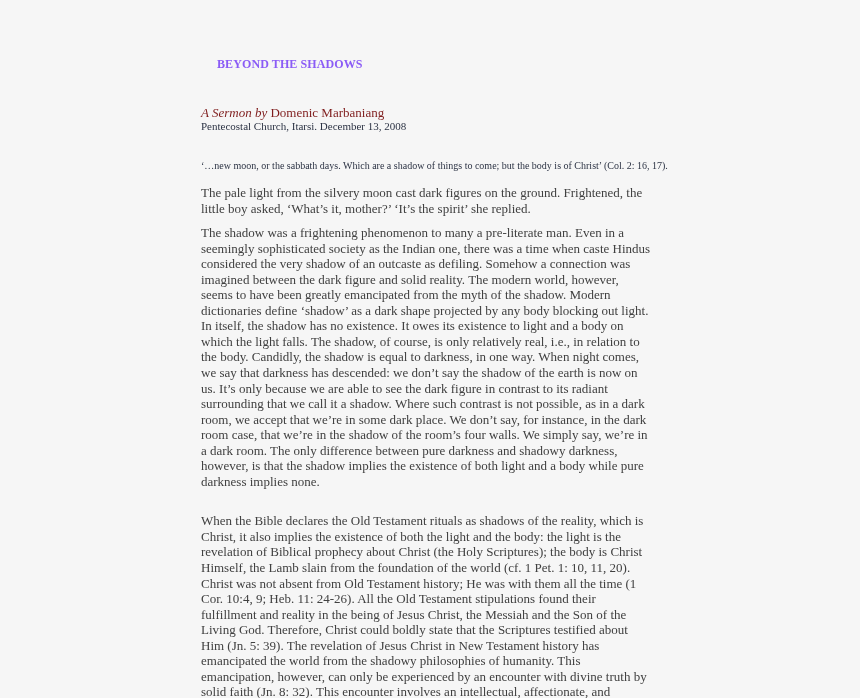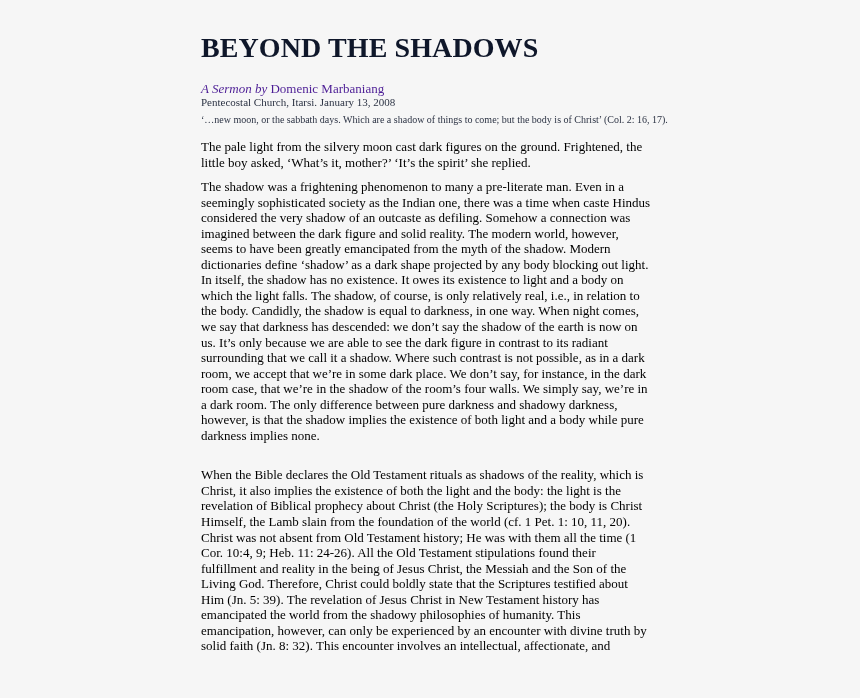--- a/index.html
+++ b/index.html
@@ -17,69 +17,69 @@
     }
     .page {
       position: absolute;
       left: 201px;
       top: 36px;
       width: 470px;
     }
     .title {
       font-family: "Liberation Serif", serif;
       font-weight: bold;
-      font-size: 28px;
-      color: #0f172a;
-      margin: 0;
+      font-size: 12px;
+      color: #8b5cf6;
+      margin: 16px;
       line-height: 24px;
       letter-spacing: 0.1px;
     }
     .byline {
-      margin-top: 21px;
+      margin-top: 29px;
       font-size: 13px;
       line-height: 15px;
-      color: #4c1d95;
+      color: #7f1d1d;
     }
     .byline em {
       font-style: italic;
     }
     .venue {
       font-size: 11px;
       line-height: 13px;
       color: #2c3344;
     }
     .epigraph {
-      margin-top: 4px;
+      margin-top: 26px;
       font-size: 10px;
       line-height: 14px;
       color: #2c3344;
       width: 468px;
     }
     .para {
       font-size: 13px;
       line-height: 15.55px;
-      color: #000000;
+      color: #404040;
       margin: 0;
       width: 470px;
       white-space: pre-line;
     }
     .p1 { margin-top: 12px; }
     .p2 { margin-top: 9px; }
     .p3 { margin-top: 24px; }
   </style>
 </head>
 <body>
 
 <div class="page">
   <h1 class="title">BEYOND THE SHADOWS</h1>
 
   <div class="byline">
     <em>A Sermon by</em><span> Domenic Marbaniang</span>
   </div>
-  <div class="venue">Pentecostal Church, Itarsi. January 13, 2008</div>
+  <div class="venue">Pentecostal Church, Itarsi. December 13, 2008</div>
 
   <div class="epigraph">‘…new moon, or the sabbath days. Which are a shadow of things to come; but the body is of Christ’ (Col. 2: 16, 17).</div>
 
   <p class="para p1">The pale light from the silvery moon cast dark figures on the ground. Frightened, the
 little boy asked, ‘What’s it, mother?’ ‘It’s the spirit’ she replied.</p>
   <p class="para p2">The shadow was a frightening phenomenon to many a pre-literate man. Even in a
 seemingly sophisticated society as the Indian one, there was a time when caste Hindus
 considered the very shadow of an outcaste as defiling. Somehow a connection was
 imagined between the dark figure and solid reality. The modern world, however,
 seems to have been greatly emancipated from the myth of the shadow. Modern

